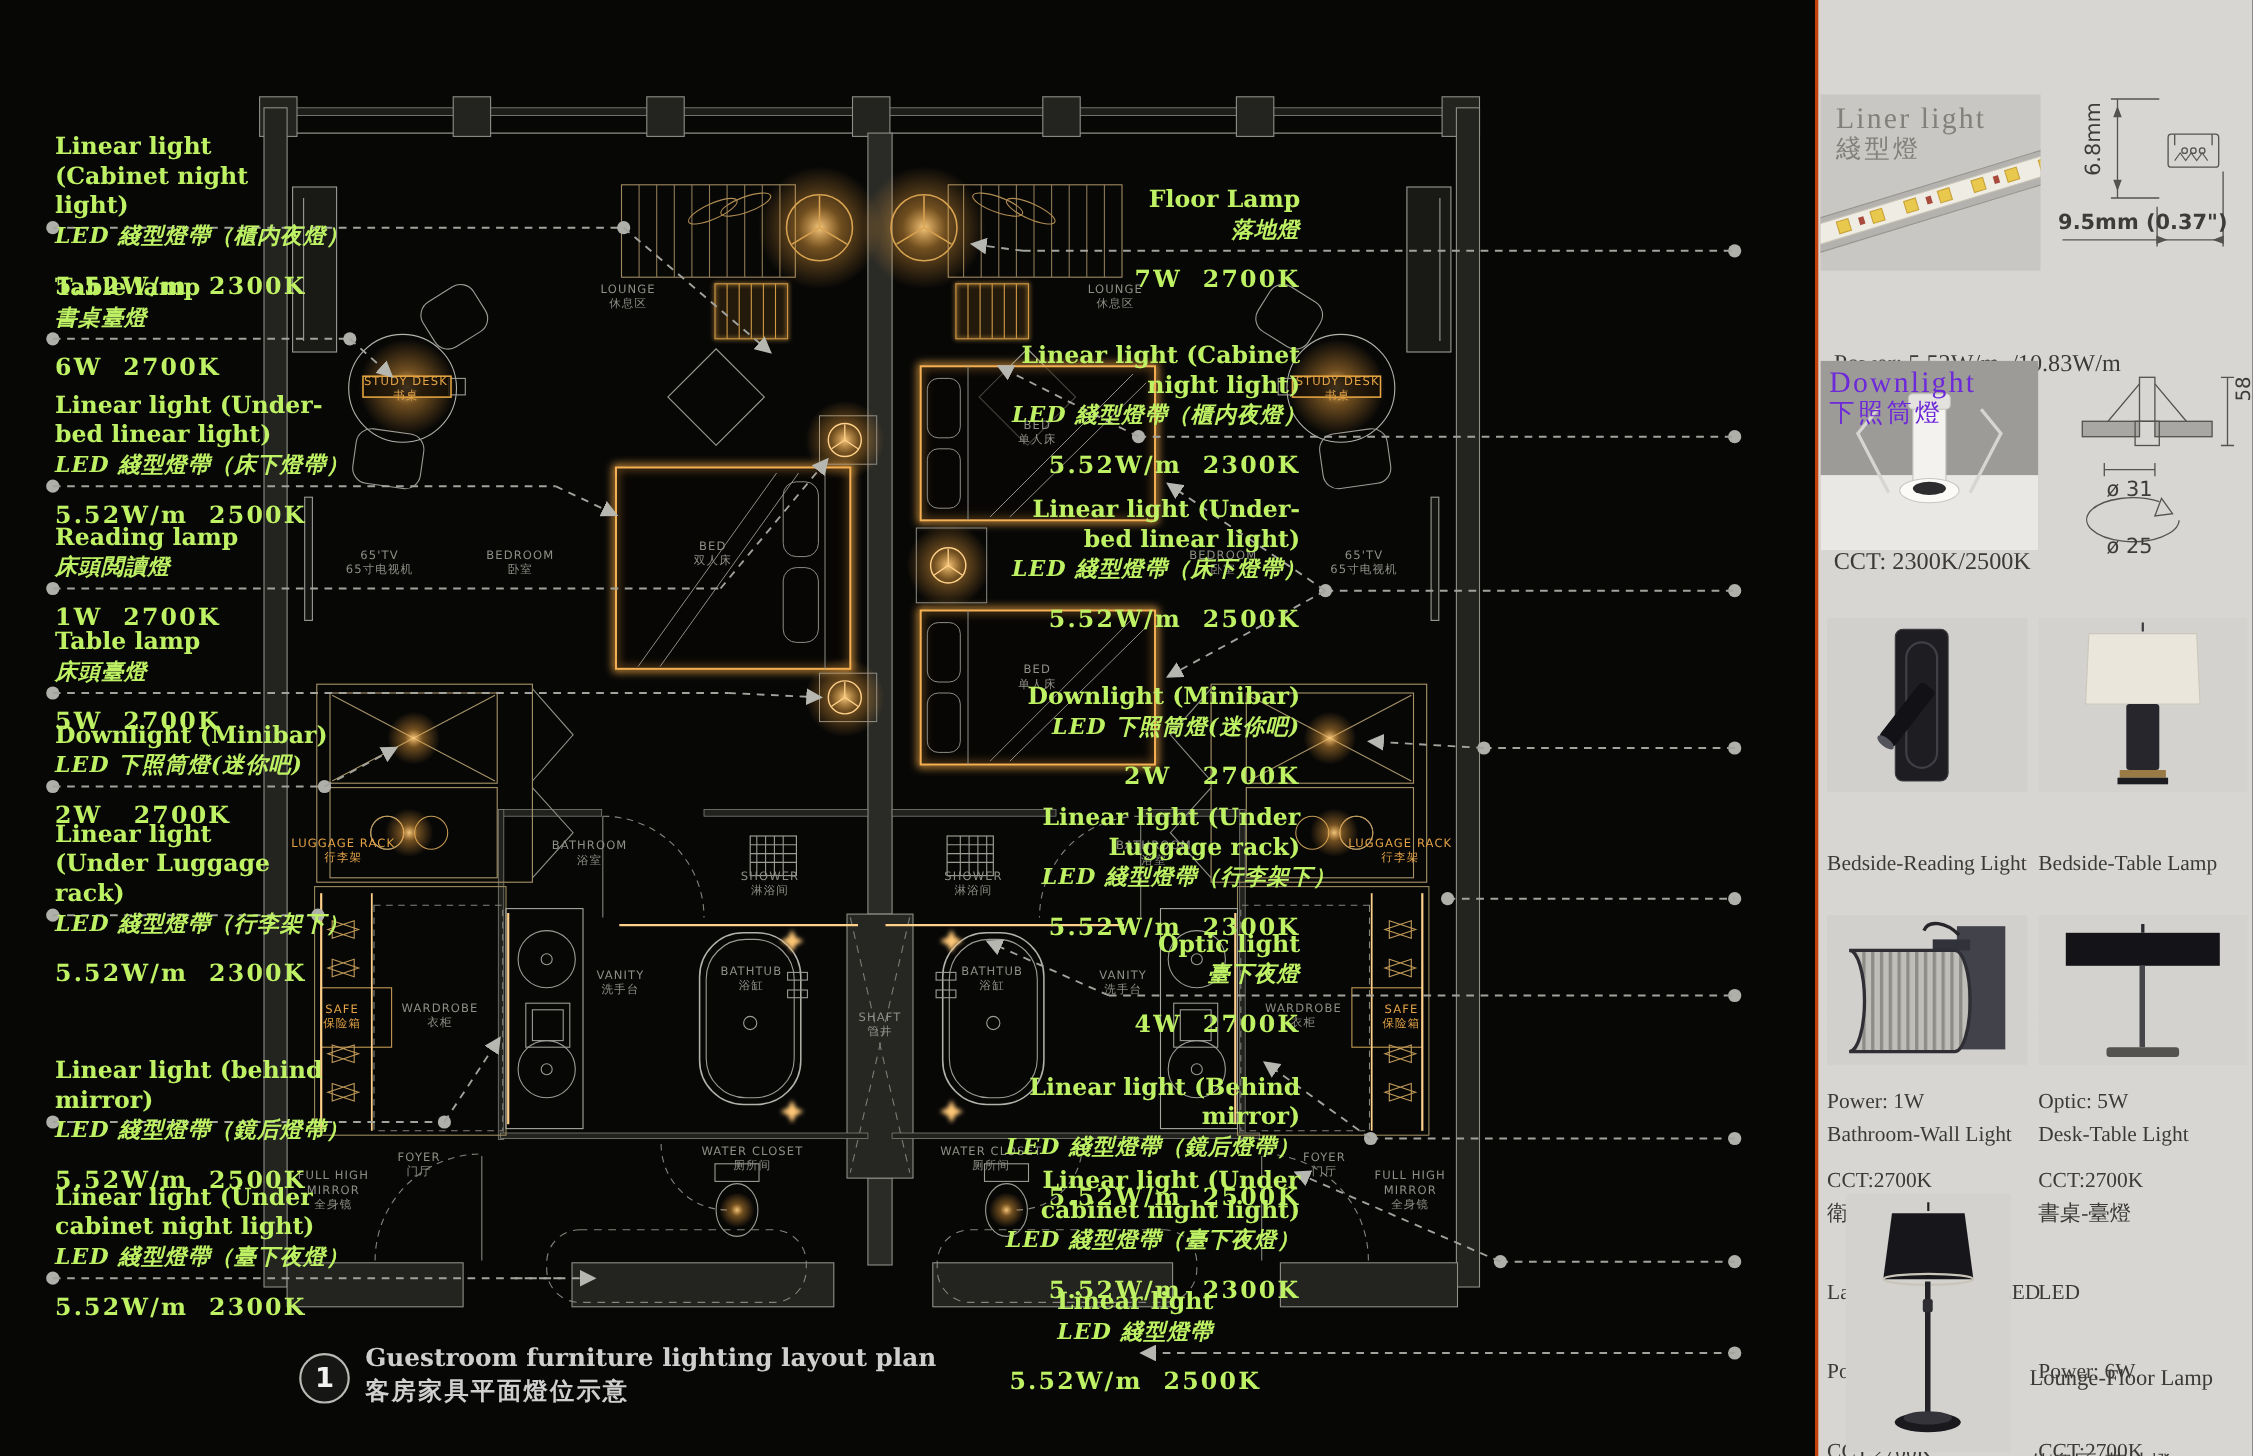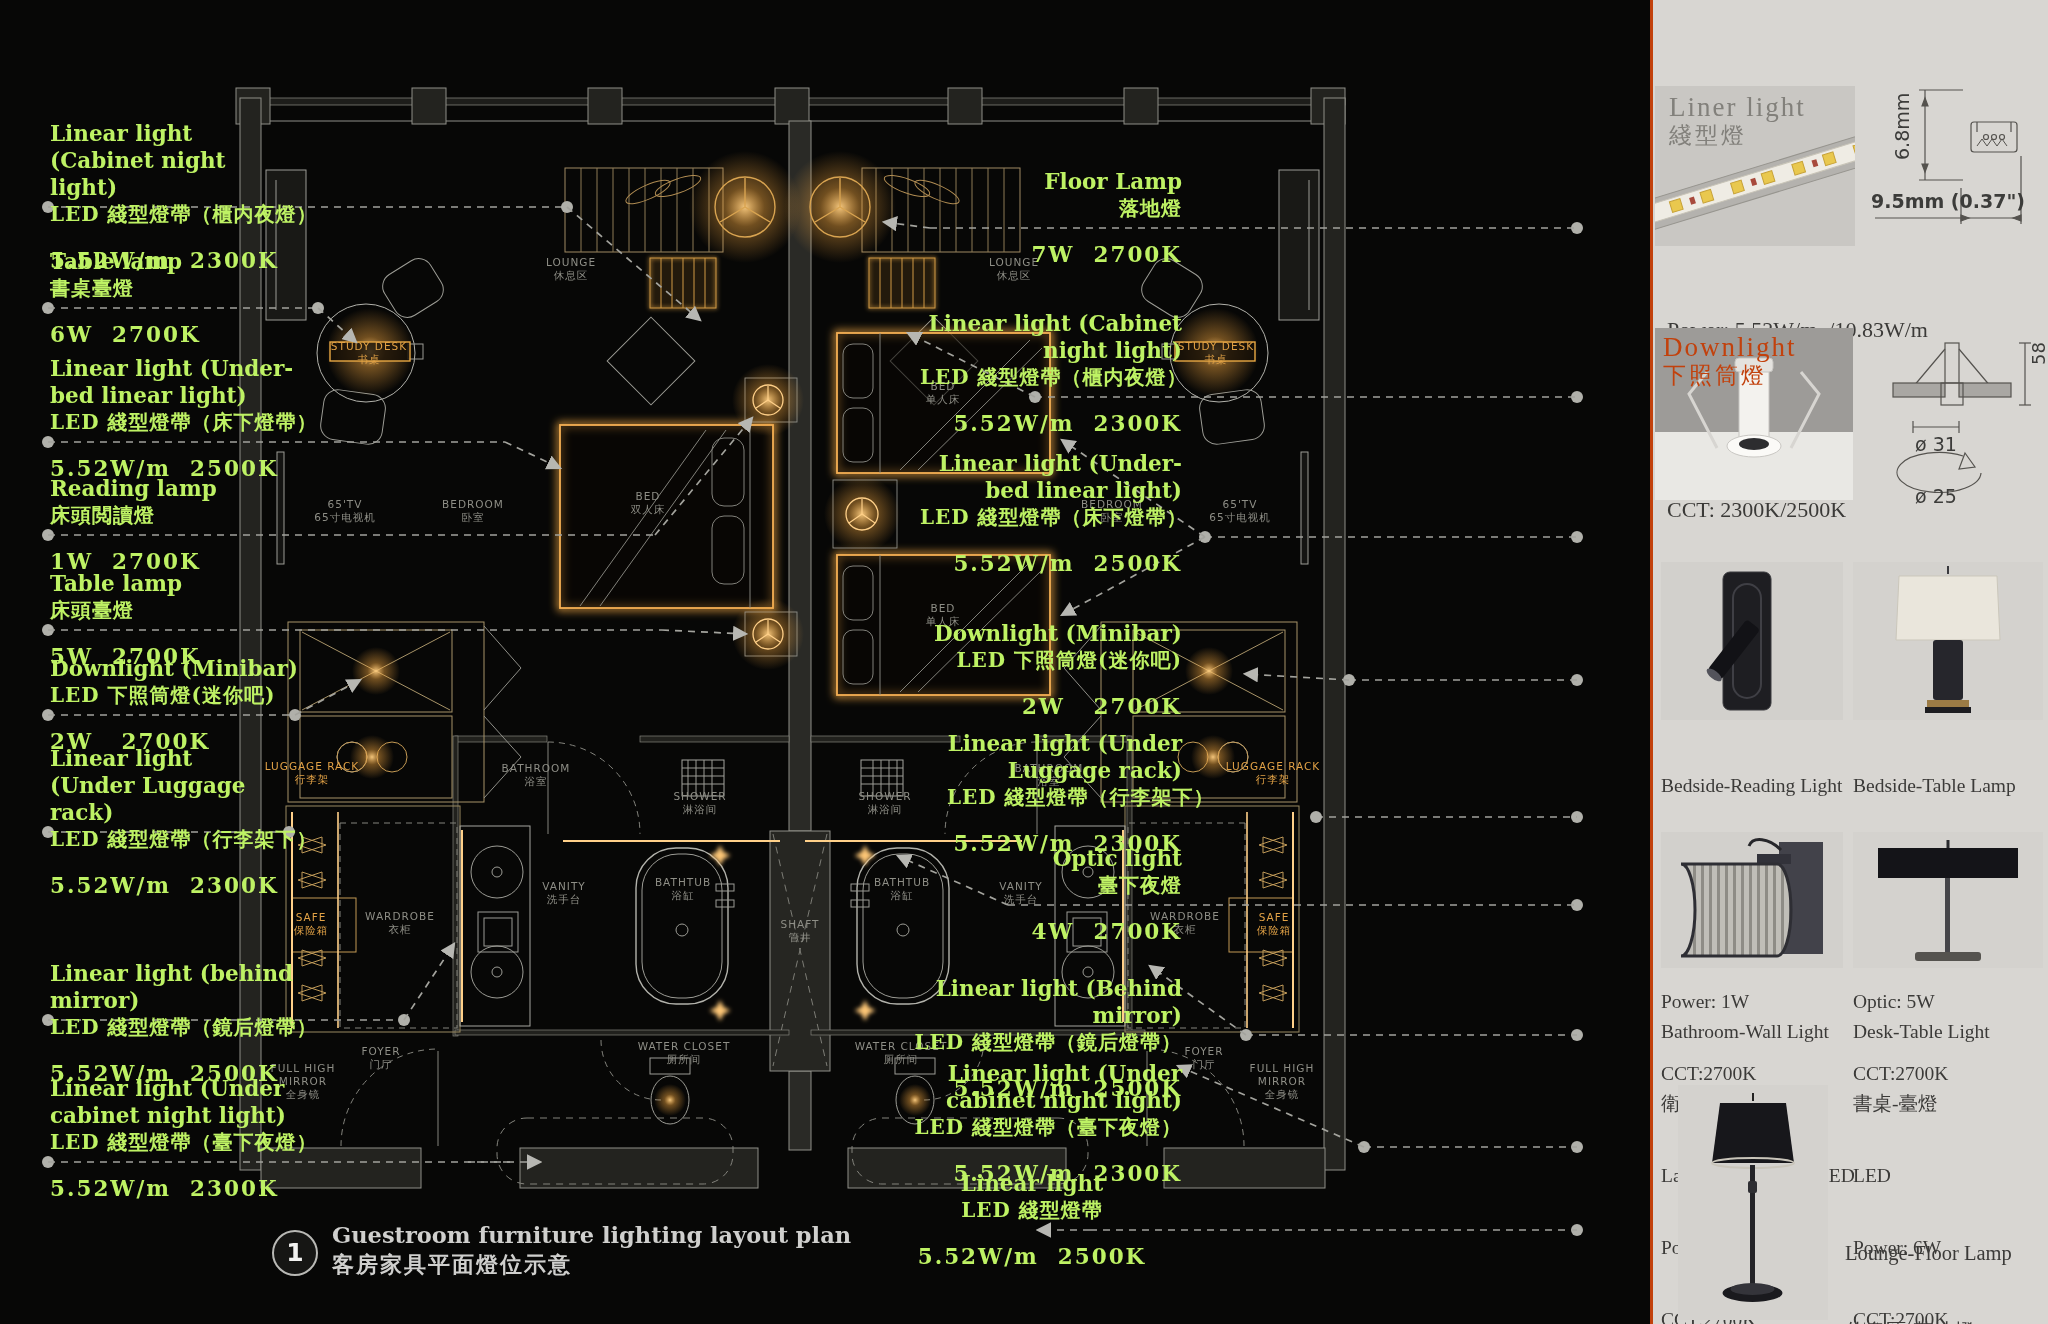--- a/index.html
+++ b/index.html
@@ -1,21 +1,21 @@
 <!DOCTYPE html>
 <html><head>
 <meta charset="utf-8">
 <style>
   html,body{margin:0;padding:0;background:#060605;}
   body{width:2048px;height:1324px;position:relative;overflow:hidden;font-family:"DejaVu Serif","Liberation Serif",serif;}
   #main{position:absolute;left:0;top:0;width:1650px;height:1324px;background:#070706;}
   #plan-svg{position:absolute;left:0;top:0;}
   .callout{position:absolute;color:#bef264;font-weight:bold;}
   .callout .nm{font-size:21.5px;line-height:27px;}
-  .callout .cn{font-size:20px;line-height:27px;letter-spacing:1px;white-space:pre;}
+  .callout .cn{font-size:20px;line-height:27px;letter-spacing:1px;white-space:pre;font-style:italic;}
   .callout .sp{font-size:21.5px;line-height:26px;margin-top:20px;letter-spacing:2px;white-space:pre;}
   .callout.right{text-align:right;}
   #caption{position:absolute;left:272px;top:1222px;color:#cfcfcd;}
   #cap-circle{position:absolute;left:0;top:8px;width:42px;height:42px;border-radius:50%;border:2.5px solid #b9b9b5;background:#161614;color:#f2f2f0;
     font-size:25px;font-weight:bold;text-align:center;line-height:42px;font-family:"DejaVu Sans",sans-serif;}
   #cap-en{position:absolute;left:60px;top:0;font-size:22.5px;font-weight:bold;white-space:nowrap;}
   #cap-cn{position:absolute;left:60px;top:28px;font-size:22px;font-weight:bold;letter-spacing:2px;white-space:nowrap;}
   
   #panel{position:absolute;left:1650px;top:0;width:398px;height:1324px;background:#d8d6d2;border-left:3px solid #c2410c;box-sizing:border-box;
     font-family:"Liberation Serif",serif;color:#3b3a38;}
@@ -514,21 +514,21 @@
       <rect width="198" height="104" fill="#9d9b98"></rect>
       <rect y="104" width="198" height="68" fill="#e9e8e4"></rect>
       <polyline points="62,120 34,66 52,44" stroke="#d7d5d1" stroke-width="3" fill="none"></polyline>
       <polyline points="136,120 164,66 146,44" stroke="#d7d5d1" stroke-width="3" fill="none"></polyline>
       <rect x="84" y="40" width="30" height="72" fill="#f3f2ee" stroke="#c6c4c0"></rect>
       <rect x="80" y="30" width="38" height="14" rx="4" fill="#e4e2de" stroke="#c6c4c0"></rect>
       <ellipse cx="99" cy="118" rx="27" ry="11" fill="#fbfaf7" stroke="#c9c7c3"></ellipse>
       <ellipse cx="99" cy="116" rx="15" ry="6" fill="#2d2d2f"></ellipse>
     </svg>
   </div>
-  <div class="ptitle" style="left:10px;top:332px;color:#c2410c;">
+  <div class="ptitle" style="left:10px;top:332px;color:#6d28d9;">
     <div class="t1">Downlight</div>
     <div class="t2">下照筒燈</div>
   </div>
   <svg style="position:absolute;left:200px;top:335px;" width="198" height="180">
     <g stroke="#55534f" stroke-width="1.2" fill="none">
       <path d="M60,52 L92,14 M138,52 L106,14"></path>
       <rect x="92" y="8" width="14" height="40"></rect>
       <rect x="40" y="48" width="52" height="14" fill="#a9a7a3"></rect>
       <rect x="106" y="48" width="52" height="14" fill="#a9a7a3"></rect>
       <rect x="88" y="48" width="22" height="22"></rect>

